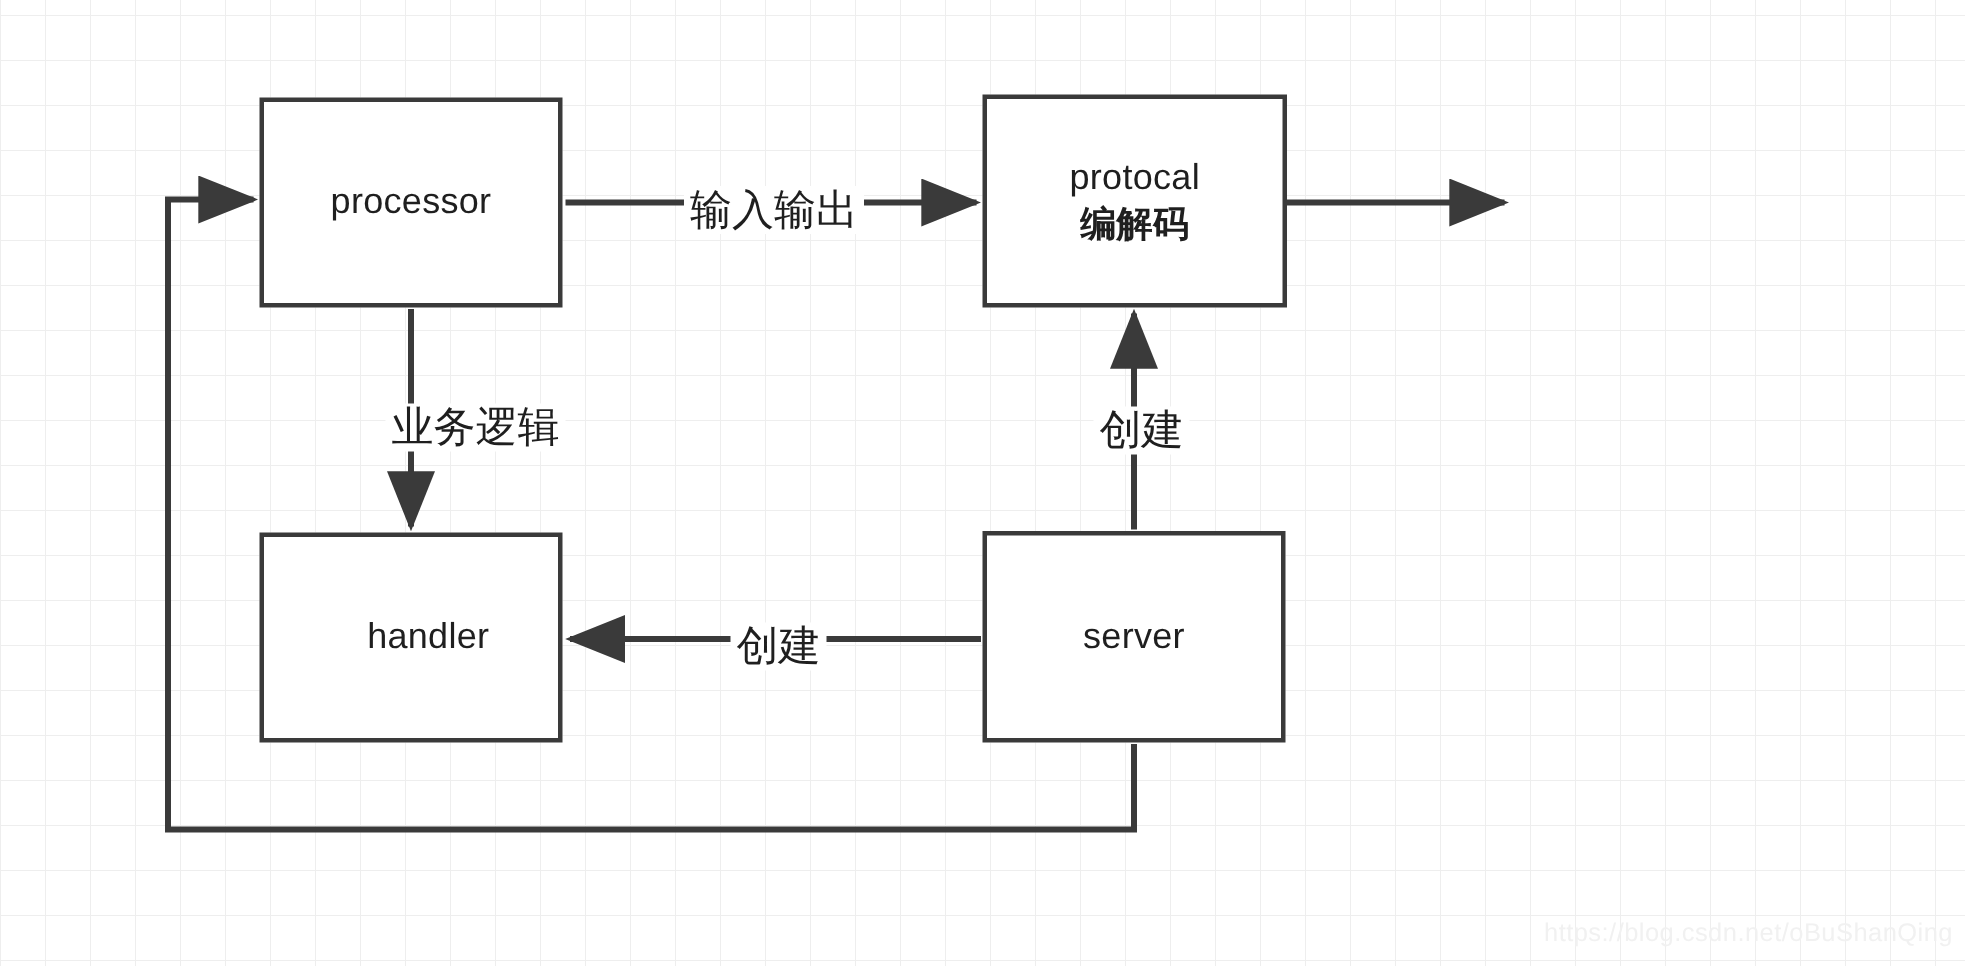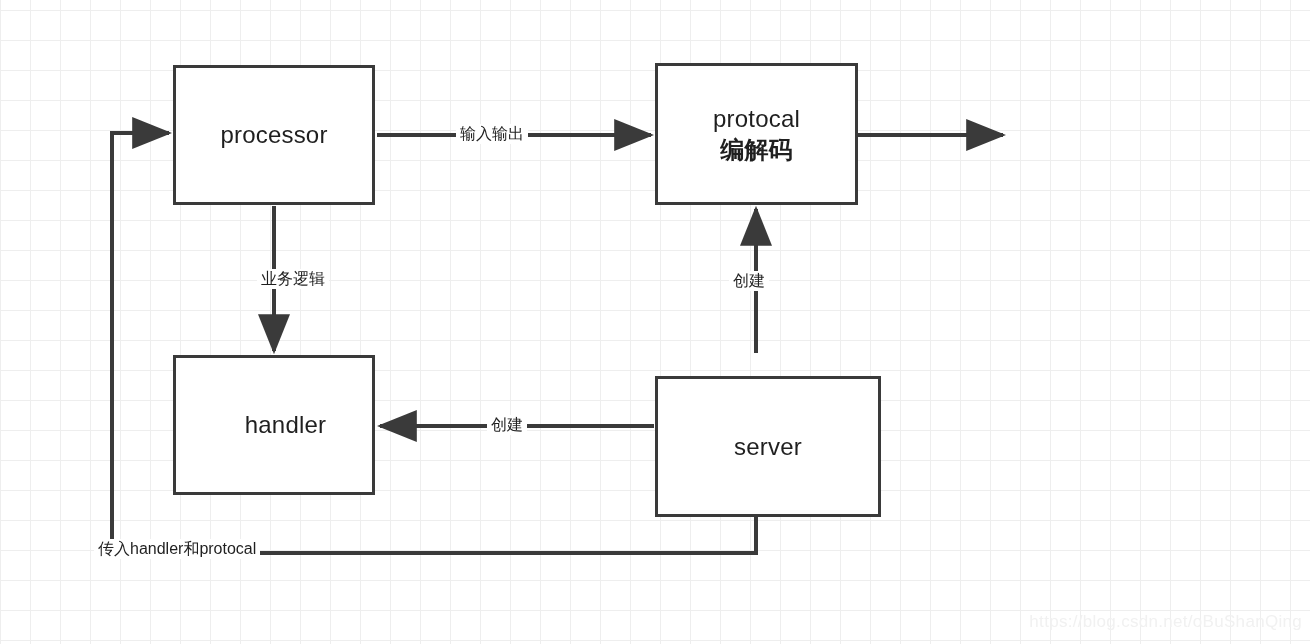--- a/index.html
+++ b/index.html
@@ -42,21 +42,21 @@
     font-size: 24px;
     line-height: 1.3;
     letter-spacing: 0.2px;
     text-align: center;
   }
   .node .line2 { display: block; font-weight: bold; }
   .edge-label {
     position: absolute;
     background: #ffffff;
     color: #1f1f1f;
-    font-size: 16px;
+    font-size: 28px;
     line-height: 1;
     padding: 2px 4px;
     white-space: nowrap;
     text-align: center;
   }
   .watermark {
     position: absolute;
     right: 8px;
     bottom: 12px;
     color: #f1f1f1;
@@ -98,29 +98,28 @@
   <div class="node" style="left:655px; top:63px; width:203px; height:142px;">
     <span>protocal</span>
     <span class="line2">编解码</span>
   </div>
 
 
   <div class="node" style="left:173px; top:355px; width:202px; height:140px;padding-left:23px;">
     <span>handler</span>
   </div>
 
-  <div class="node" style="left:655px; top:354px; width:226px; height:141px;margin-top:22px;">
+  <div class="node" style="left:655px; top:354px; width:202px; height:141px;">
     <span>server</span>
   </div>
 
   <div class="edge-label" style="left:456px; top:124px;">输入输出</div>
 
   <div class="edge-label" style="left:215px; top:269px;margin-left:42px;">业务逻辑</div>
 
   <div class="edge-label" style="left:729px; top:271px;">创建</div>
 
   <div class="edge-label" style="left:487px; top:415px;">创建</div>
 
-  <div class="edge-label" style="left:94px; top:539px;">传入handler和protocal</div>
 
   <div class="watermark">https://blog.csdn.net/oBuShanQing</div>
 
 </div>
 
 </body></html>

